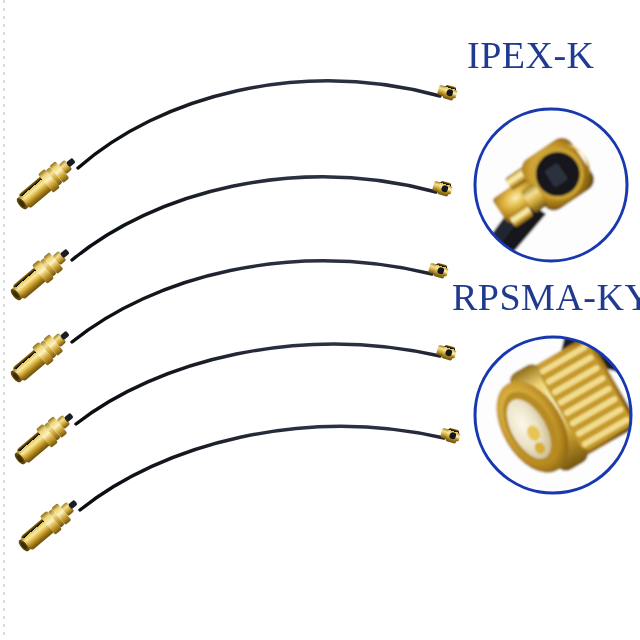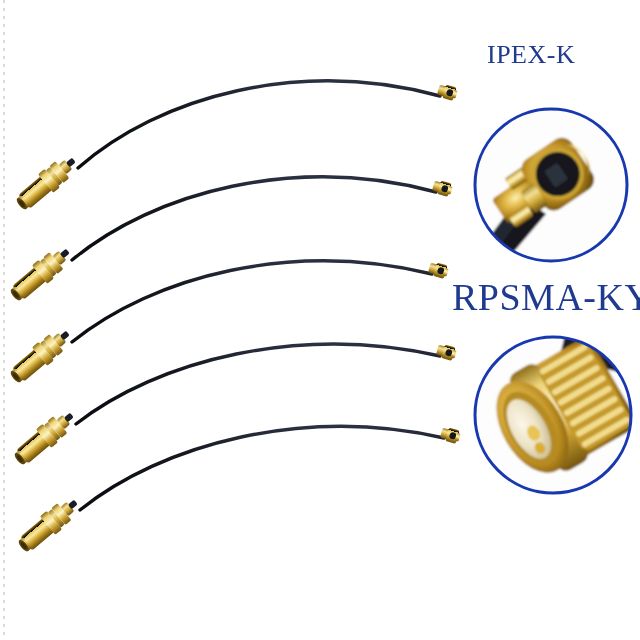--- a/index.html
+++ b/index.html
@@ -26,23 +26,23 @@
   }
   .label-text {
     position: absolute;
     font-family: "Liberation Serif", serif;
     font-weight: 400;
     letter-spacing: 0.5px;
     white-space: nowrap;
     color: #1f3a8f;
   }
   #label-ipex {
-    left: 487px;
+    left: 467px;
     top: 36px;
-    font-size: 26px;
+    font-size: 38px;
     line-height: 38px;
   }
   #label-rpsma {
     left: 452px;
     top: 278px;
     font-size: 38px;
     line-height: 38px;
   }
   .edge-dots {
     position: absolute;

